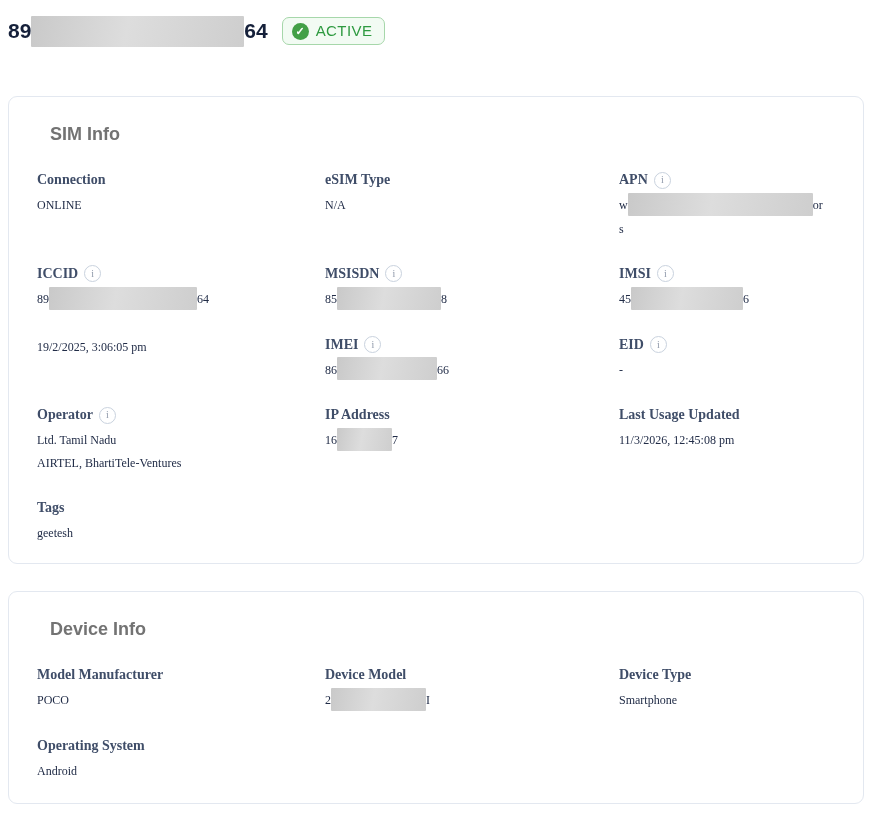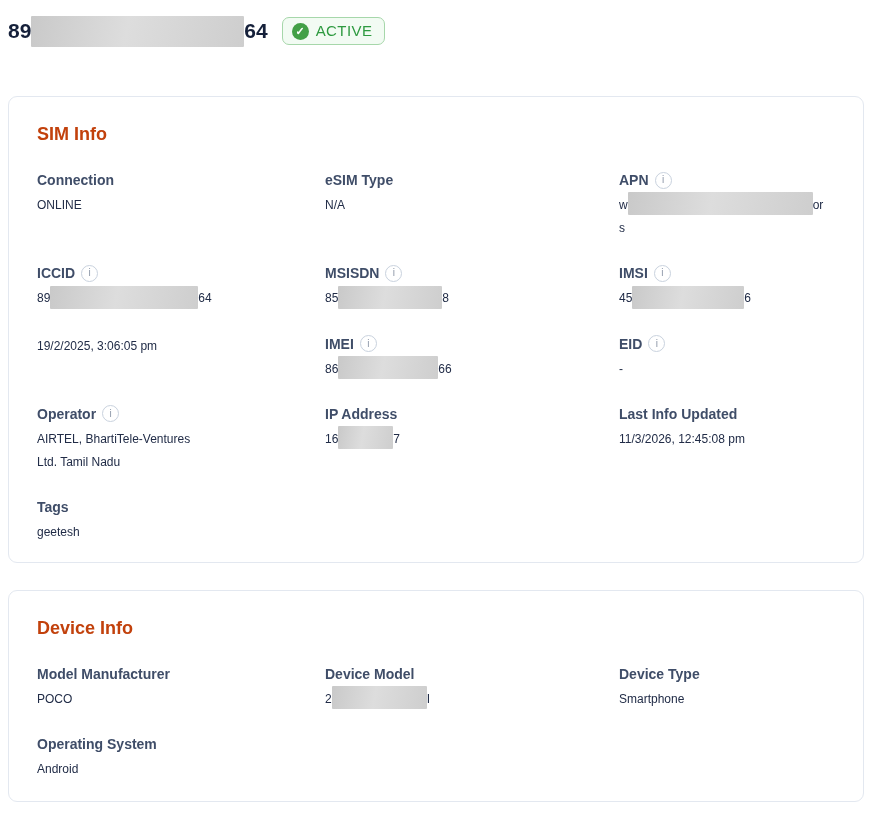--- a/index.html
+++ b/index.html
@@ -34,24 +34,24 @@
     font-size: 11px; font-weight: bold; flex: 0 0 auto;
   }
 
   
   .card {
     border: 1px solid #e3e8f0; border-radius: 9px; background: #ffffff;
     padding: 26px 28px 18px 28px;
   }
   .card-sim { margin-top: 48px; }
   .card-device { margin-top: 27px; padding-bottom: 20px; }
-  .card-title { margin: 0 0 26px 0; font-size: 18px; font-weight: bold; color: #c2410c; line-height: 22px; }
-
-  
-  .grid { display: grid; grid-template-columns: 288px 294px 1fr; row-gap: 24px; }
+  .card-title { margin: 0 0 26px 13px; font-size: 18px; font-weight: bold; color: #737373; line-height: 22px; }
+
+  
+  .grid { display: grid; grid-template-columns: 288px 294px 1fr; row-gap: 24px; font-family: Liberation Serif, serif; }
   .field { min-height: 46px; }
   .flabel {
     display: flex; align-items: center; gap: 6px;
     font-size: 14px; font-weight: bold; color: #3f4d68;
     line-height: 18px; margin-bottom: 5px; white-space: nowrap;
   }
   .info {
     width: 17px; height: 17px; border-radius: 50%;
     border: 1px solid #c9d2de; color: #8d97a8;
     display: inline-flex; align-items: center; justify-content: center;
@@ -142,32 +142,32 @@
             <span>EID</span>
             <span class="info">i</span>
           </div>
           <div class="fvalue"><span>-</span></div>
         </div>
         <div class="field">
           <div class="flabel">
             <span>Operator</span>
             <span class="info">i</span>
           </div>
+          <div class="fvalue"><span>Ltd. Tamil Nadu</span></div>
           <div class="fvalue"><span>AIRTEL, BhartiTele-Ventures</span></div>
-          <div class="fvalue"><span>Ltd. Tamil Nadu</span></div>
         </div>
         <div class="field">
           <div class="flabel">
             <span>IP Address</span>
           </div>
           <div class="fvalue"><span>16</span><span class="redact" style="width: 55px;"></span><span>7</span></div>
         </div>
         <div class="field">
           <div class="flabel">
-            <span>Last Info Updated</span>
+            <span>Last Usage Updated</span>
           </div>
           <div class="fvalue"><span>11/3/2026, 12:45:08 pm</span></div>
         </div>
         <div class="field">
           <div class="flabel">
             <span>Tags</span>
           </div>
           <div class="fvalue"><span>geetesh</span></div>
         </div>
       </div>

